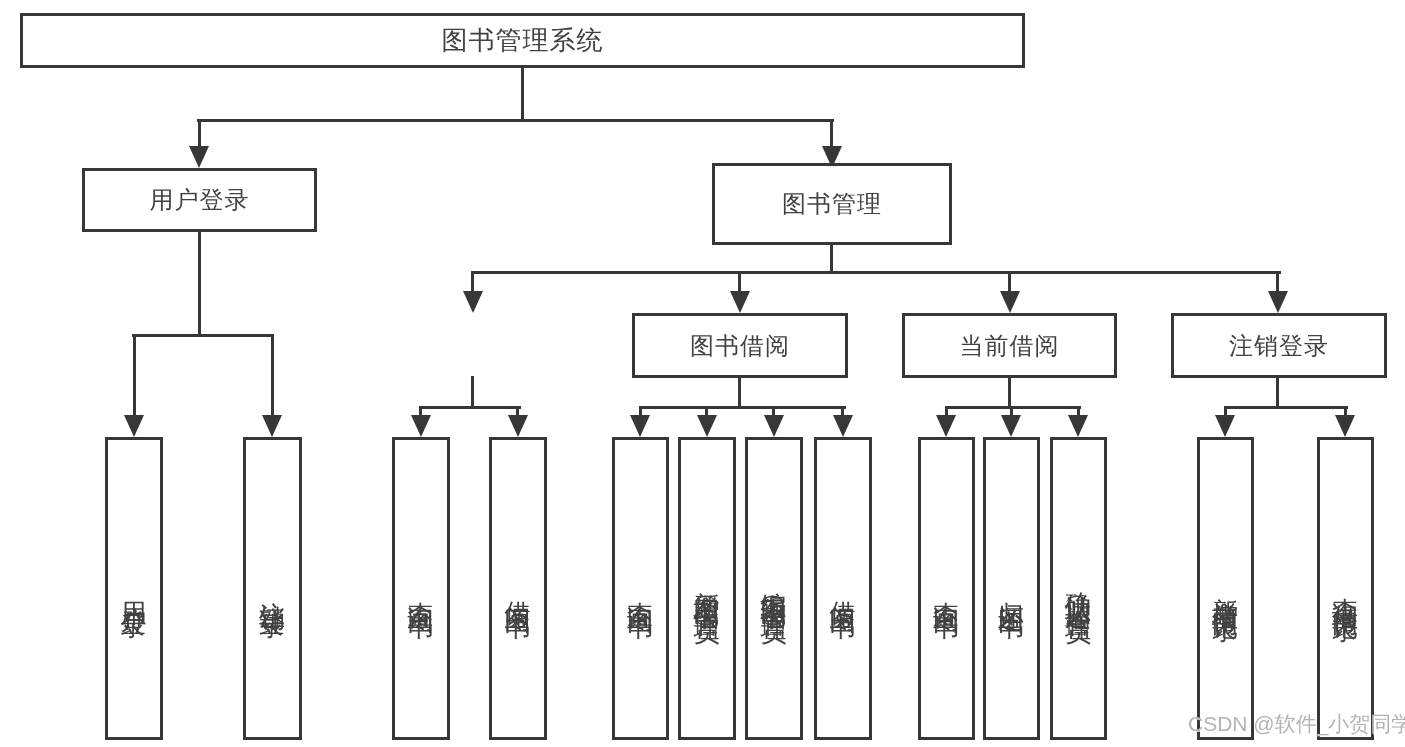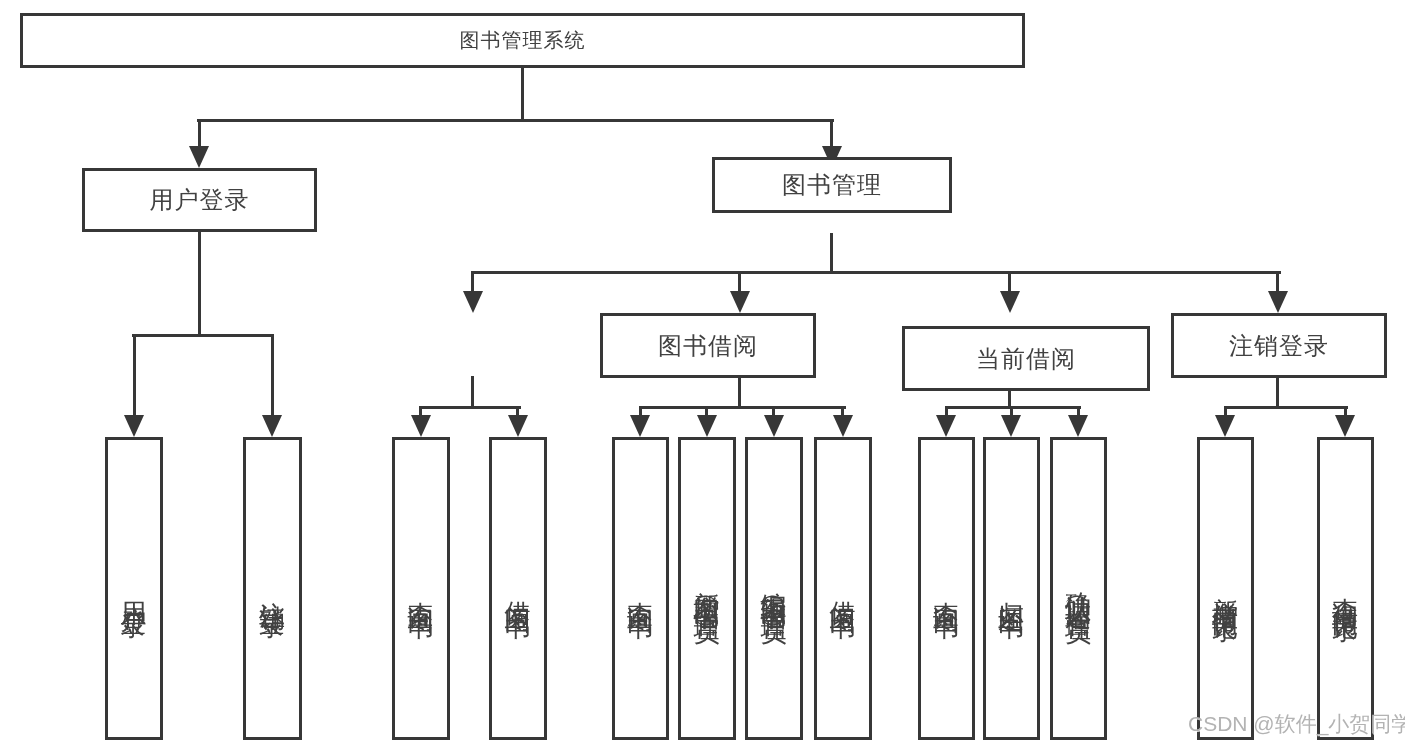--- a/index.html
+++ b/index.html
@@ -29,21 +29,21 @@
     align-items: center;
     justify-content: center;
     color: var(--text);
     z-index: 2;
   }
   .node .node-label {
     font-size: 24px;
     letter-spacing: 1px;
     white-space: nowrap;
   }
-  .node.root .node-label { font-size: 20px; }
+  .node.root .node-label { font-size: 26px; }
   .node.leaf {
     writing-mode: vertical-rl;
     text-orientation: mixed;
   }
   .node.leaf .node-label {
     font-size: 26px;
     letter-spacing: 4px;
     white-space: normal;
     line-height: 1;
   }
@@ -143,28 +143,28 @@
   <div class="arrow-down" style="left:1215px;top:415px"></div>
   <div class="arrow-down" style="left:1335px;top:415px"></div>
 
   <div class="node root" style="left:20px;top:13px;width:1005px;height:55px">
     <span class="node-label">图书管理系统</span>
   </div>
 
   <div class="node" style="left:82px;top:168px;width:235px;height:64px">
     <span class="node-label">用户登录</span>
   </div>
-  <div class="node" style="left:712px;top:157px;width:240px;height:56px">
+  <div class="node" style="left:712px;top:163px;width:240px;height:82px">
     <span class="node-label">图书管理</span>
   </div>
 
-  <div class="node" style="left:600px;top:313px;width:216px;height:65px">
+  <div class="node" style="left:632px;top:313px;width:216px;height:65px">
     <span class="node-label">图书借阅</span>
   </div>
-  <div class="node" style="left:902px;top:326px;width:248px;height:65px">
+  <div class="node" style="left:902px;top:313px;width:215px;height:65px">
     <span class="node-label">当前借阅</span>
   </div>
   <div class="node" style="left:1171px;top:313px;width:216px;height:65px">
     <span class="node-label">注销登录</span>
   </div>
 
   <div class="node leaf" style="left:105px;top:437px;width:58px;height:303px">
     <span class="node-label">用户登录</span>
   </div>
   <div class="node leaf" style="left:243px;top:437px;width:59px;height:303px">

